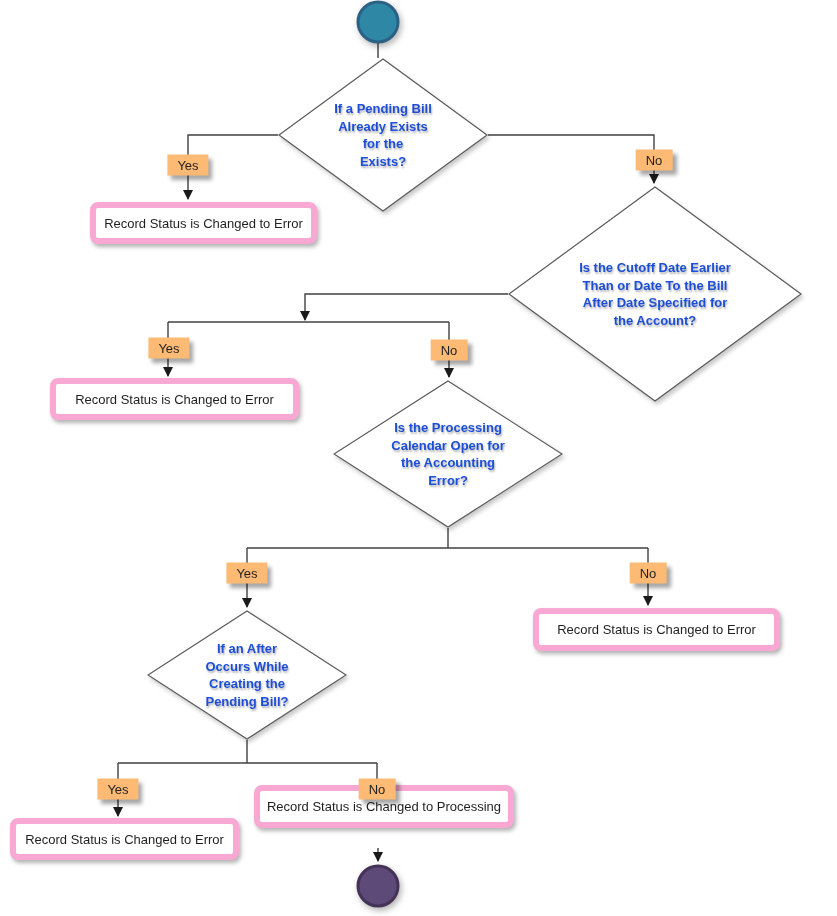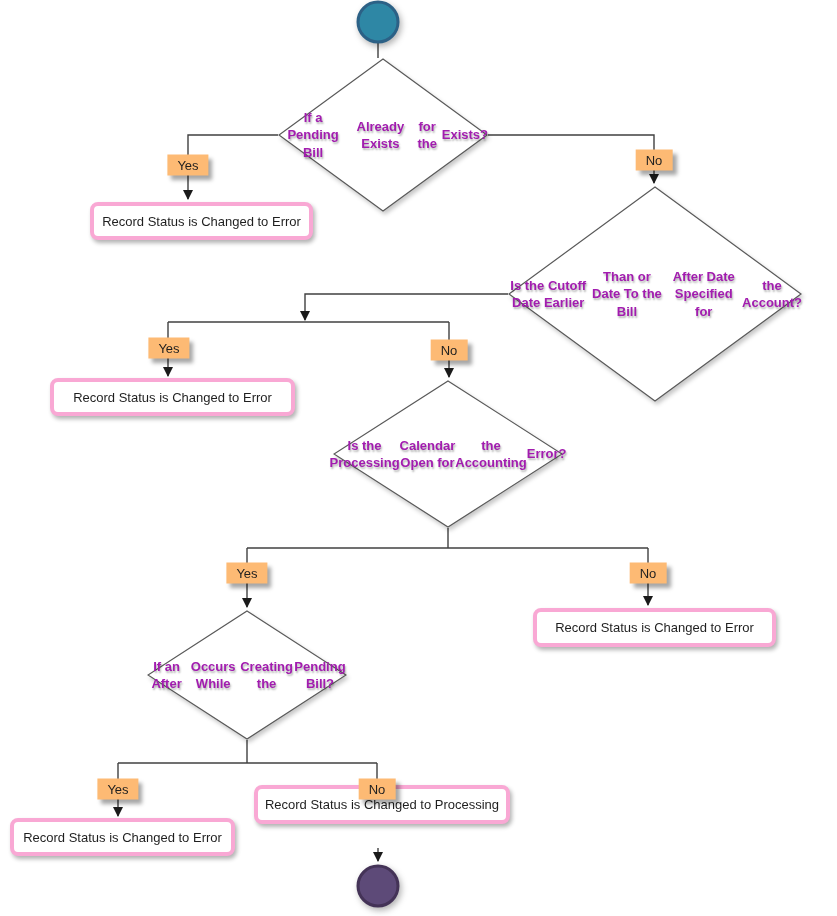--- a/index.html
+++ b/index.html
@@ -13,28 +13,28 @@
   }
   #wires { position: absolute; left: 0; top: 0; z-index: 1; }
   #wires polyline { fill: none; stroke-width: 1.4px; }
 
   .circle-node { position: absolute; z-index: 2; filter: drop-shadow(2px 3px 3px rgba(0,0,0,0.30)); }
 
   .decision { position: absolute; z-index: 2; }
   .decision svg { position: absolute; left: 0; top: 0; filter: drop-shadow(2px 3px 2px rgba(0,0,0,0.22)); }
   .decision .dtext {
     position: absolute; left: 0; top: 0; right: 0; bottom: 0;
-    display: flex; align-items: center; justify-content: center;
-    font-size: 13px; line-height: 17.5px; font-weight: bold; color: #a21caf;
+    display: flex; flex-direction: column; align-items: center; justify-content: center;
+    font-size: 13px; line-height: 17.5px; font-weight: bold; color: #1d4ed8;
     text-align: center; text-shadow: 1px 2px 2px rgba(0,0,0,0.30);
   }
 
   .process {
     position: absolute; z-index: 2;
-    background: #ffffff; border: 4px solid #f9a8d4; border-radius: 8px;
+    background: #ffffff; border: 6px solid #f9a8d4; border-radius: 8px;
     display: flex; align-items: center; justify-content: center;
     font-size: 13px; color: #1f1f1f;
     box-shadow: 2px 3px 4px rgba(0,0,0,0.30);
   }
 
   .branch-label {
     position: absolute; z-index: 3;
     transform: translate(-50%, -50%);
     background: #fdba74; padding: 3px 10px;
     font-size: 13px; color: #1f1f1f;

